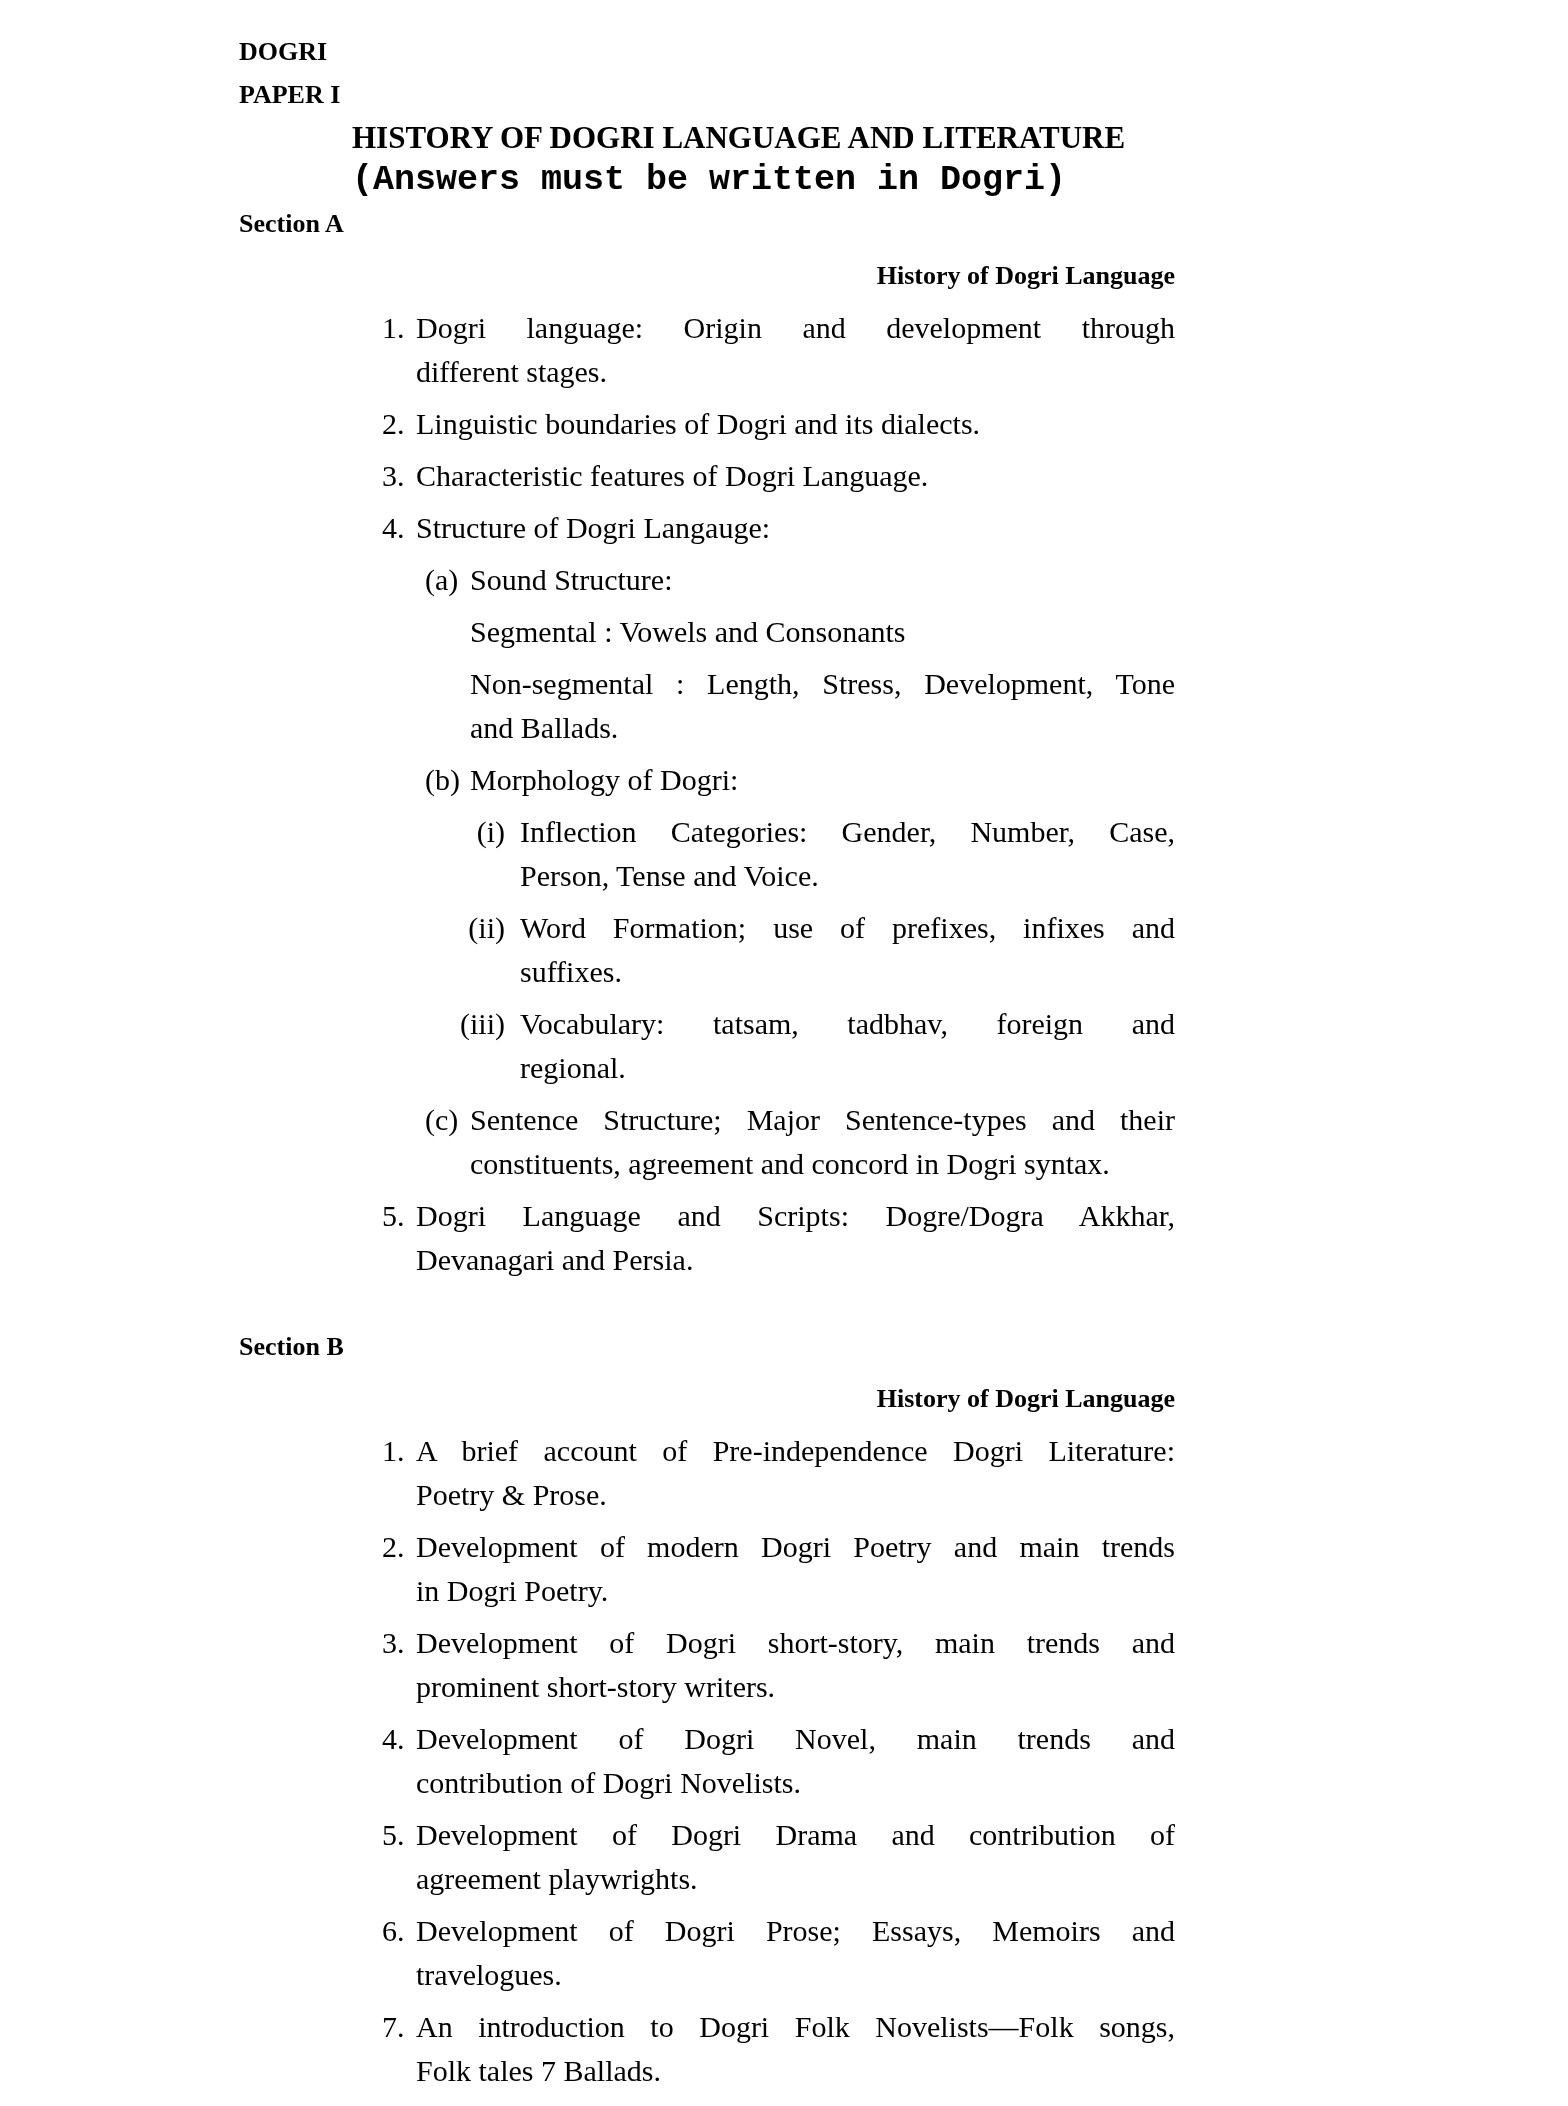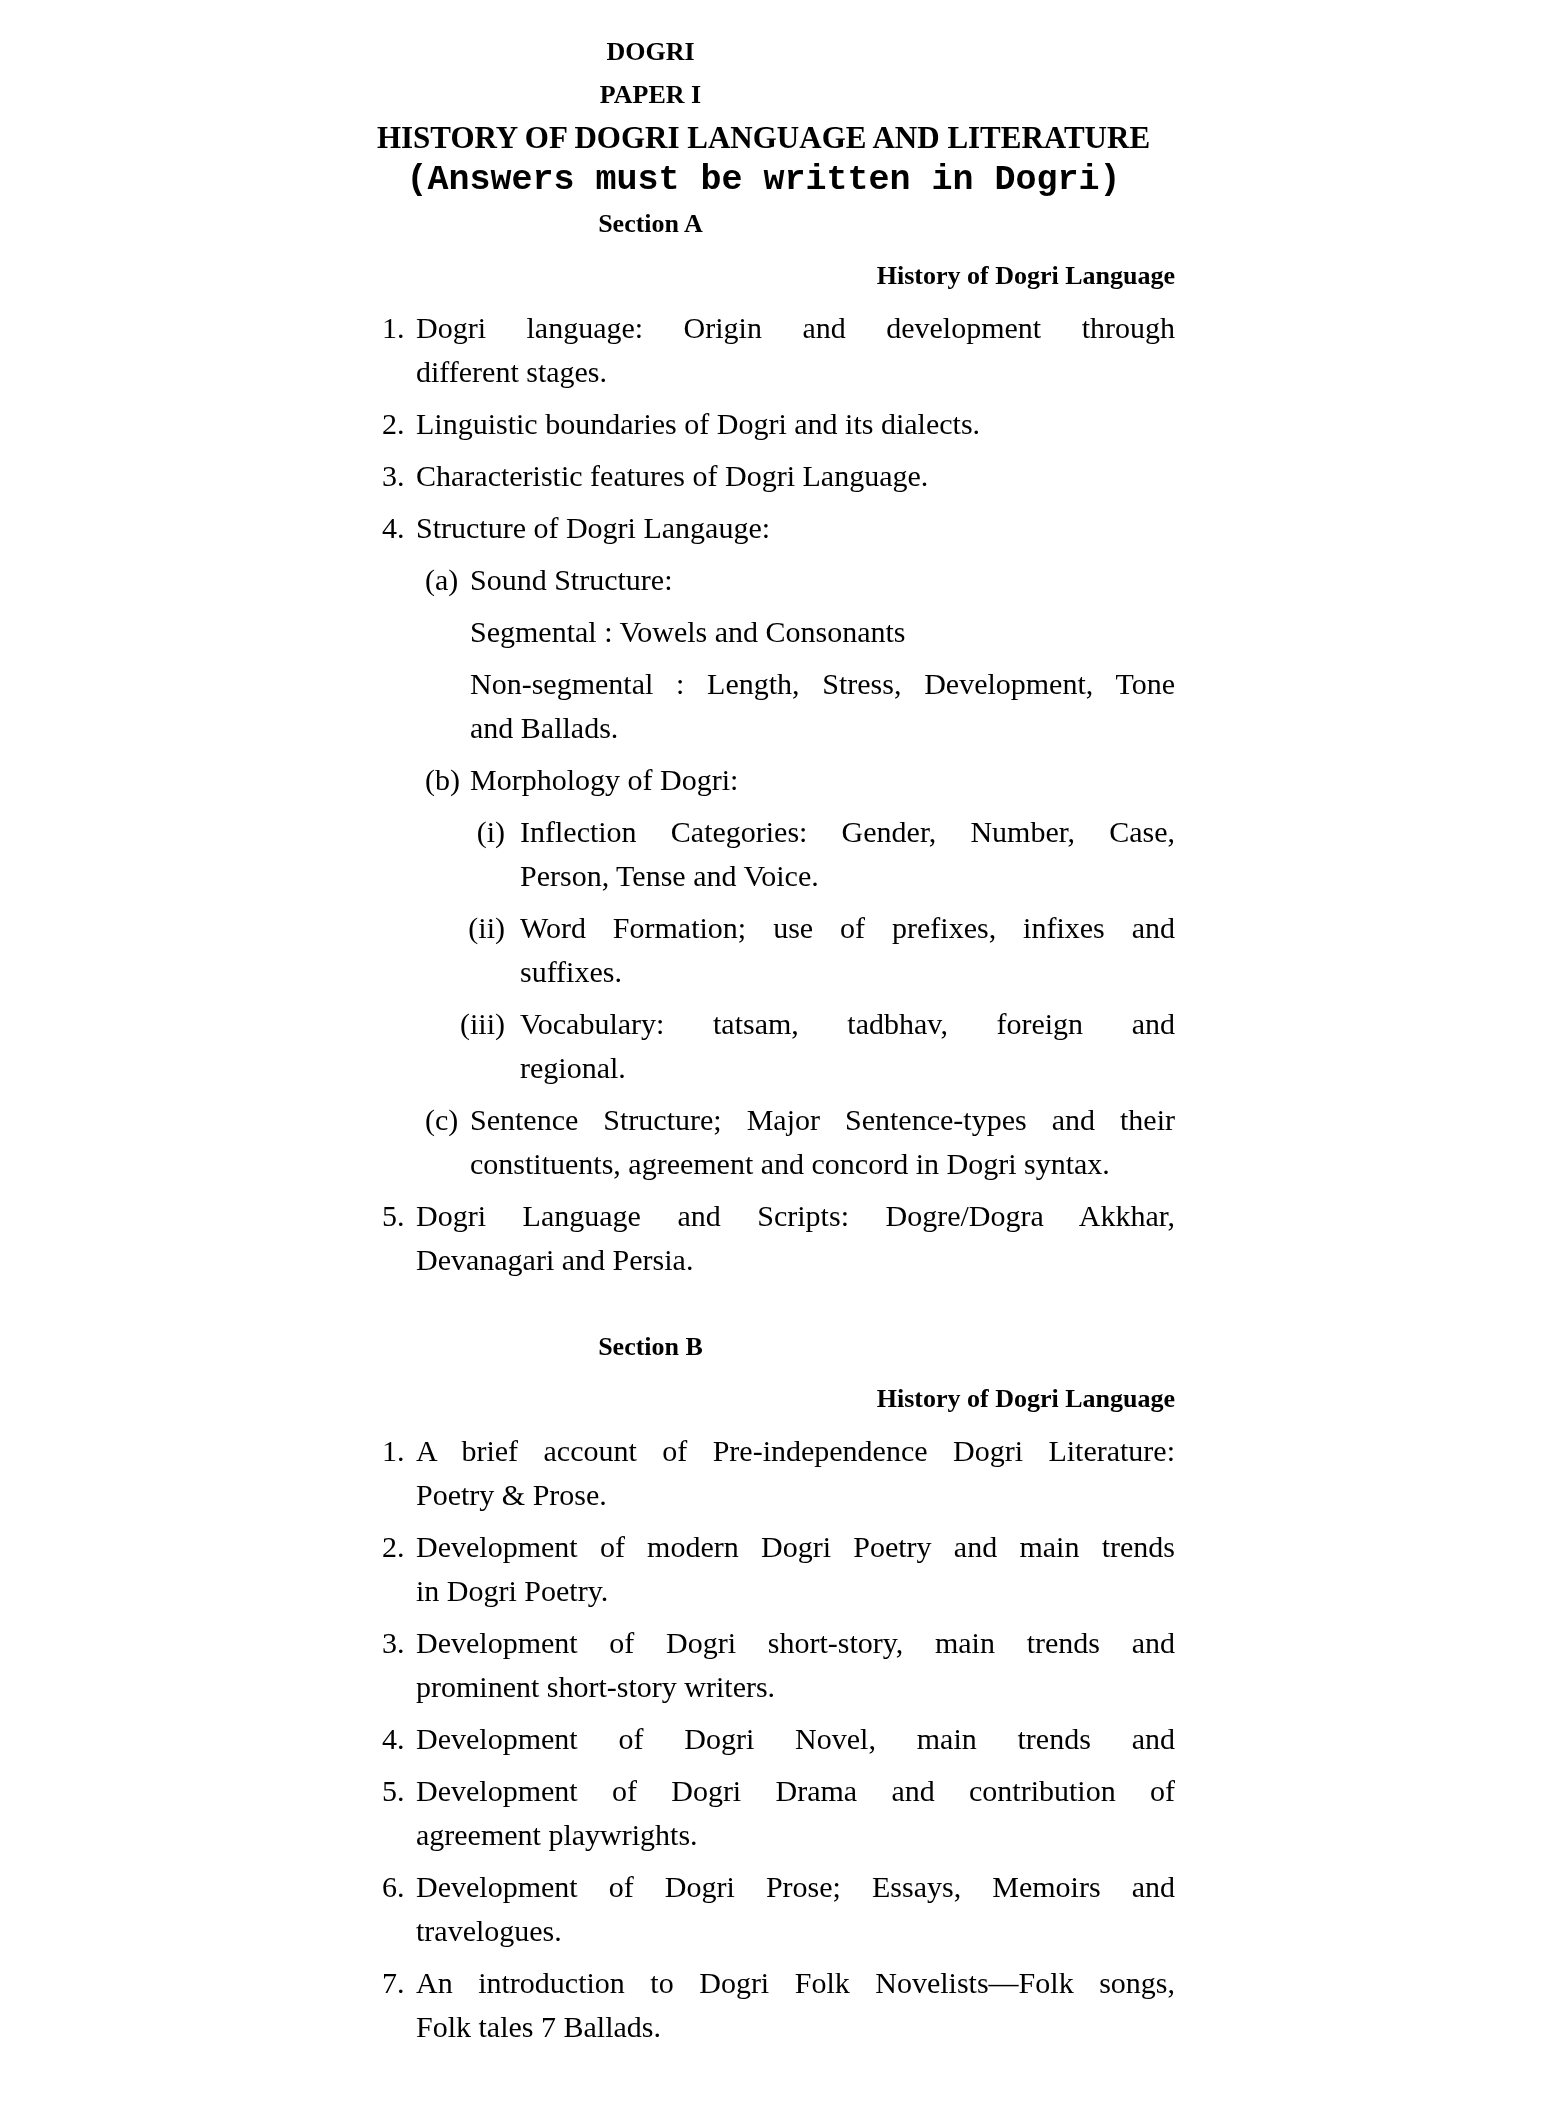--- a/index.html
+++ b/index.html
@@ -16,21 +16,20 @@
     background: #ffffff;
   }
   .content {
     position: absolute;
     left: 352px; top: 30px;
     width: 823px;
   }
   
   .h {
     font-weight: bold;
-    text-align: center;
     line-height: 43px;
     white-space: nowrap;
   }
   .h-subject, .h-paper, .h-section { font-size: 26px; }
   .h-title { font-size: 31px; }
   .h-instruction { font-size: 35px; font-family: Liberation Mono, monospace; }
   
   .shift { position: relative; left: -113px; }
 
   .subheading {
@@ -147,20 +146,21 @@
               <div class="line">in Dogri Poetry.</div>
             </div>
             <div class="item l1">
               <span class="marker">3.</span>
               <div class="line just">Development of Dogri short-story, main trends and</div>
               <div class="line">prominent short-story writers.</div>
             </div>
             <div class="item l1">
               <span class="marker">4.</span>
               <div class="line just">Development of Dogri Novel, main trends and</div>
+              <div class="line">contribution of Dogri Novelists.</div>
             </div>
             <div class="item l1">
               <span class="marker">5.</span>
               <div class="line just">Development of Dogri Drama and contribution of</div>
               <div class="line">agreement playwrights.</div>
             </div>
             <div class="item l1">
               <span class="marker">6.</span>
               <div class="line just">Development of Dogri Prose; Essays, Memoirs and</div>
               <div class="line">travelogues.</div>

